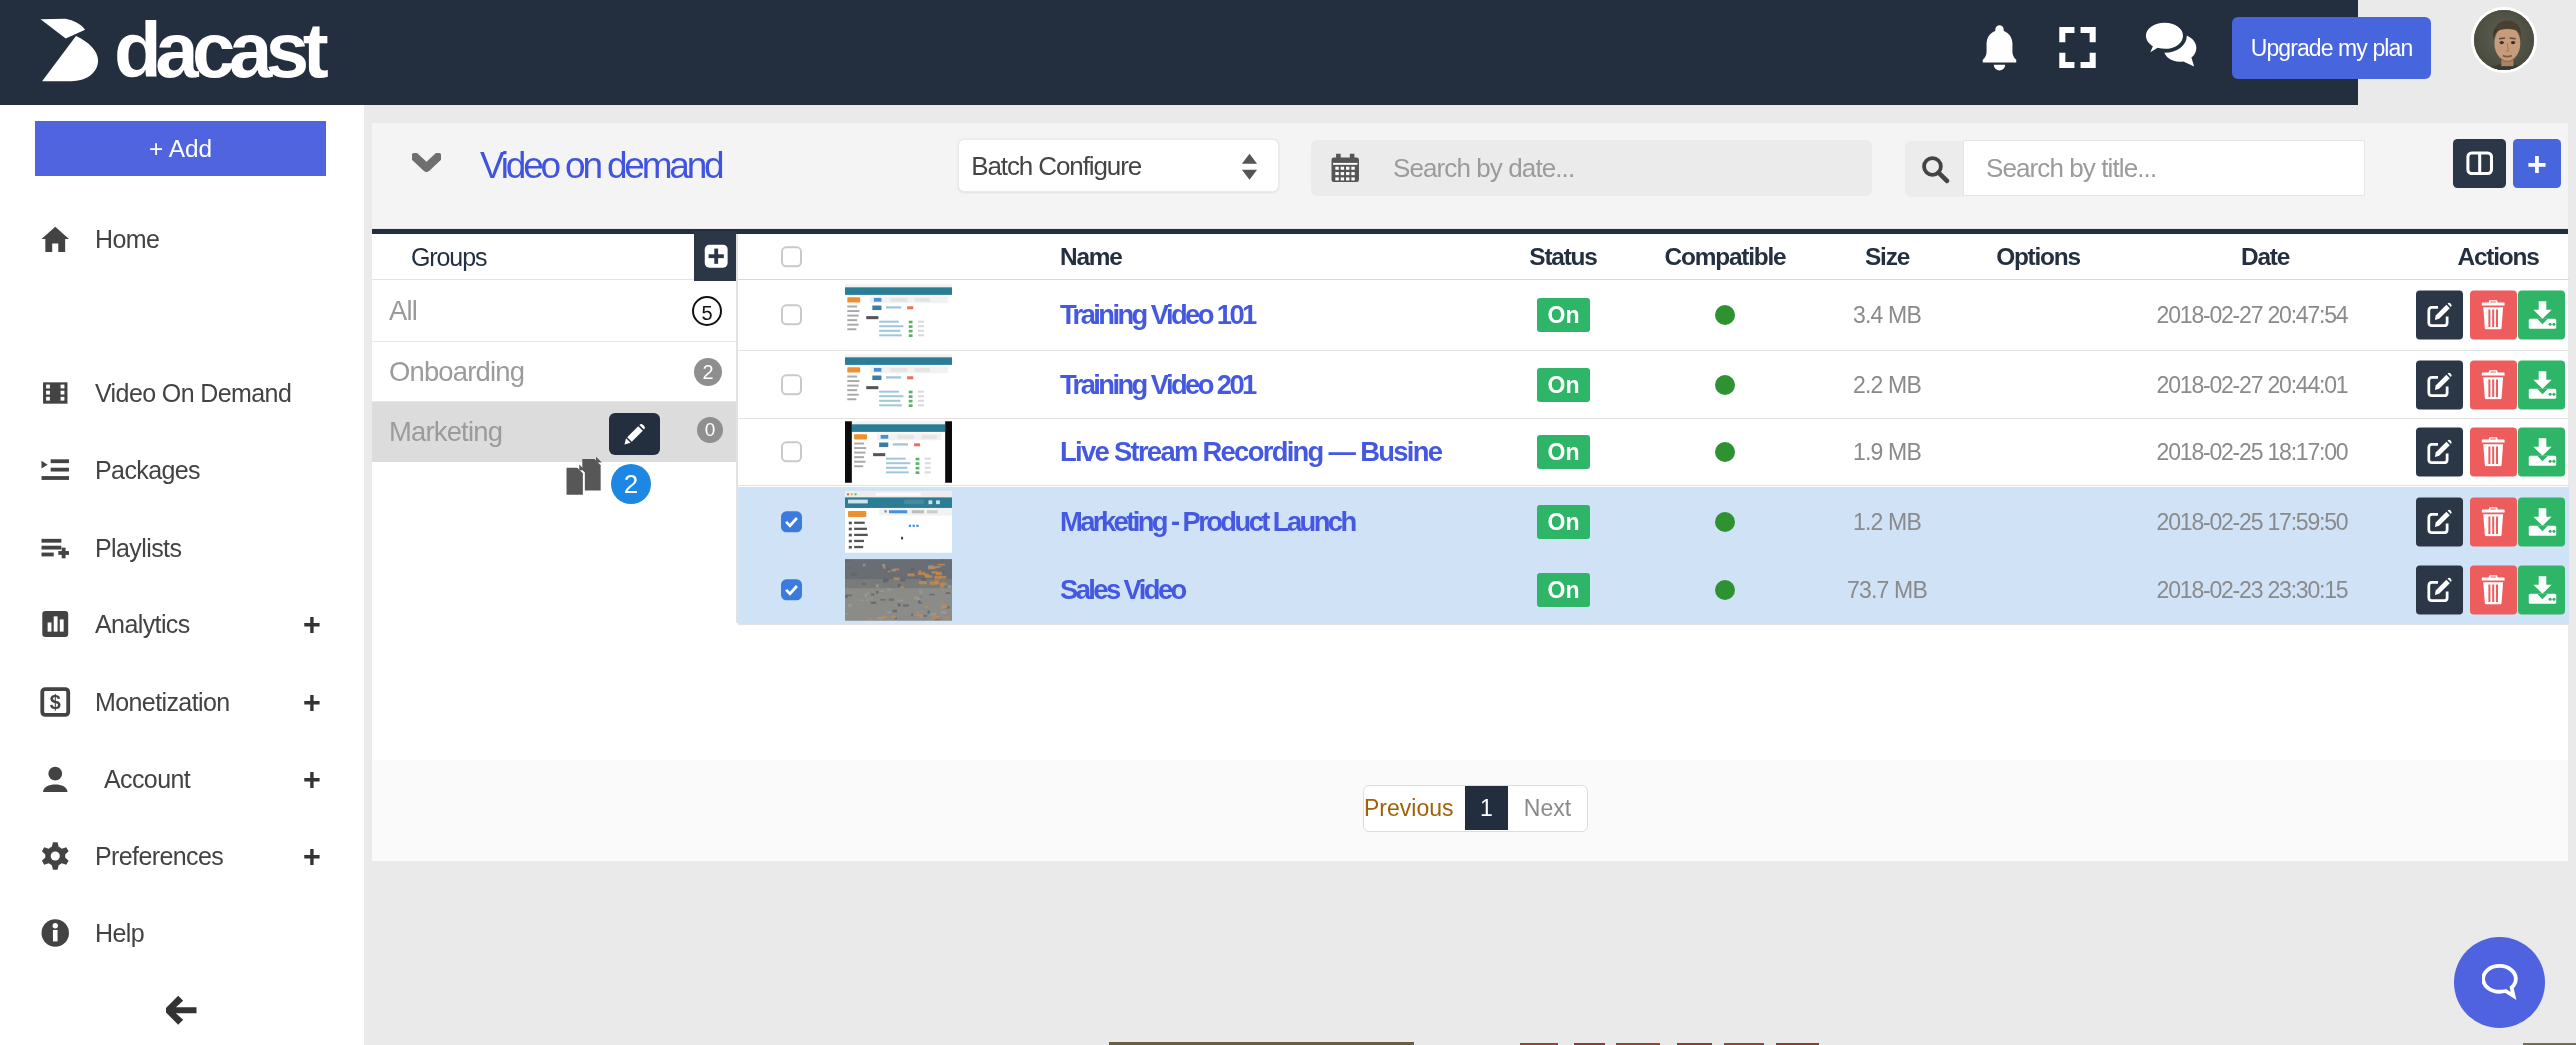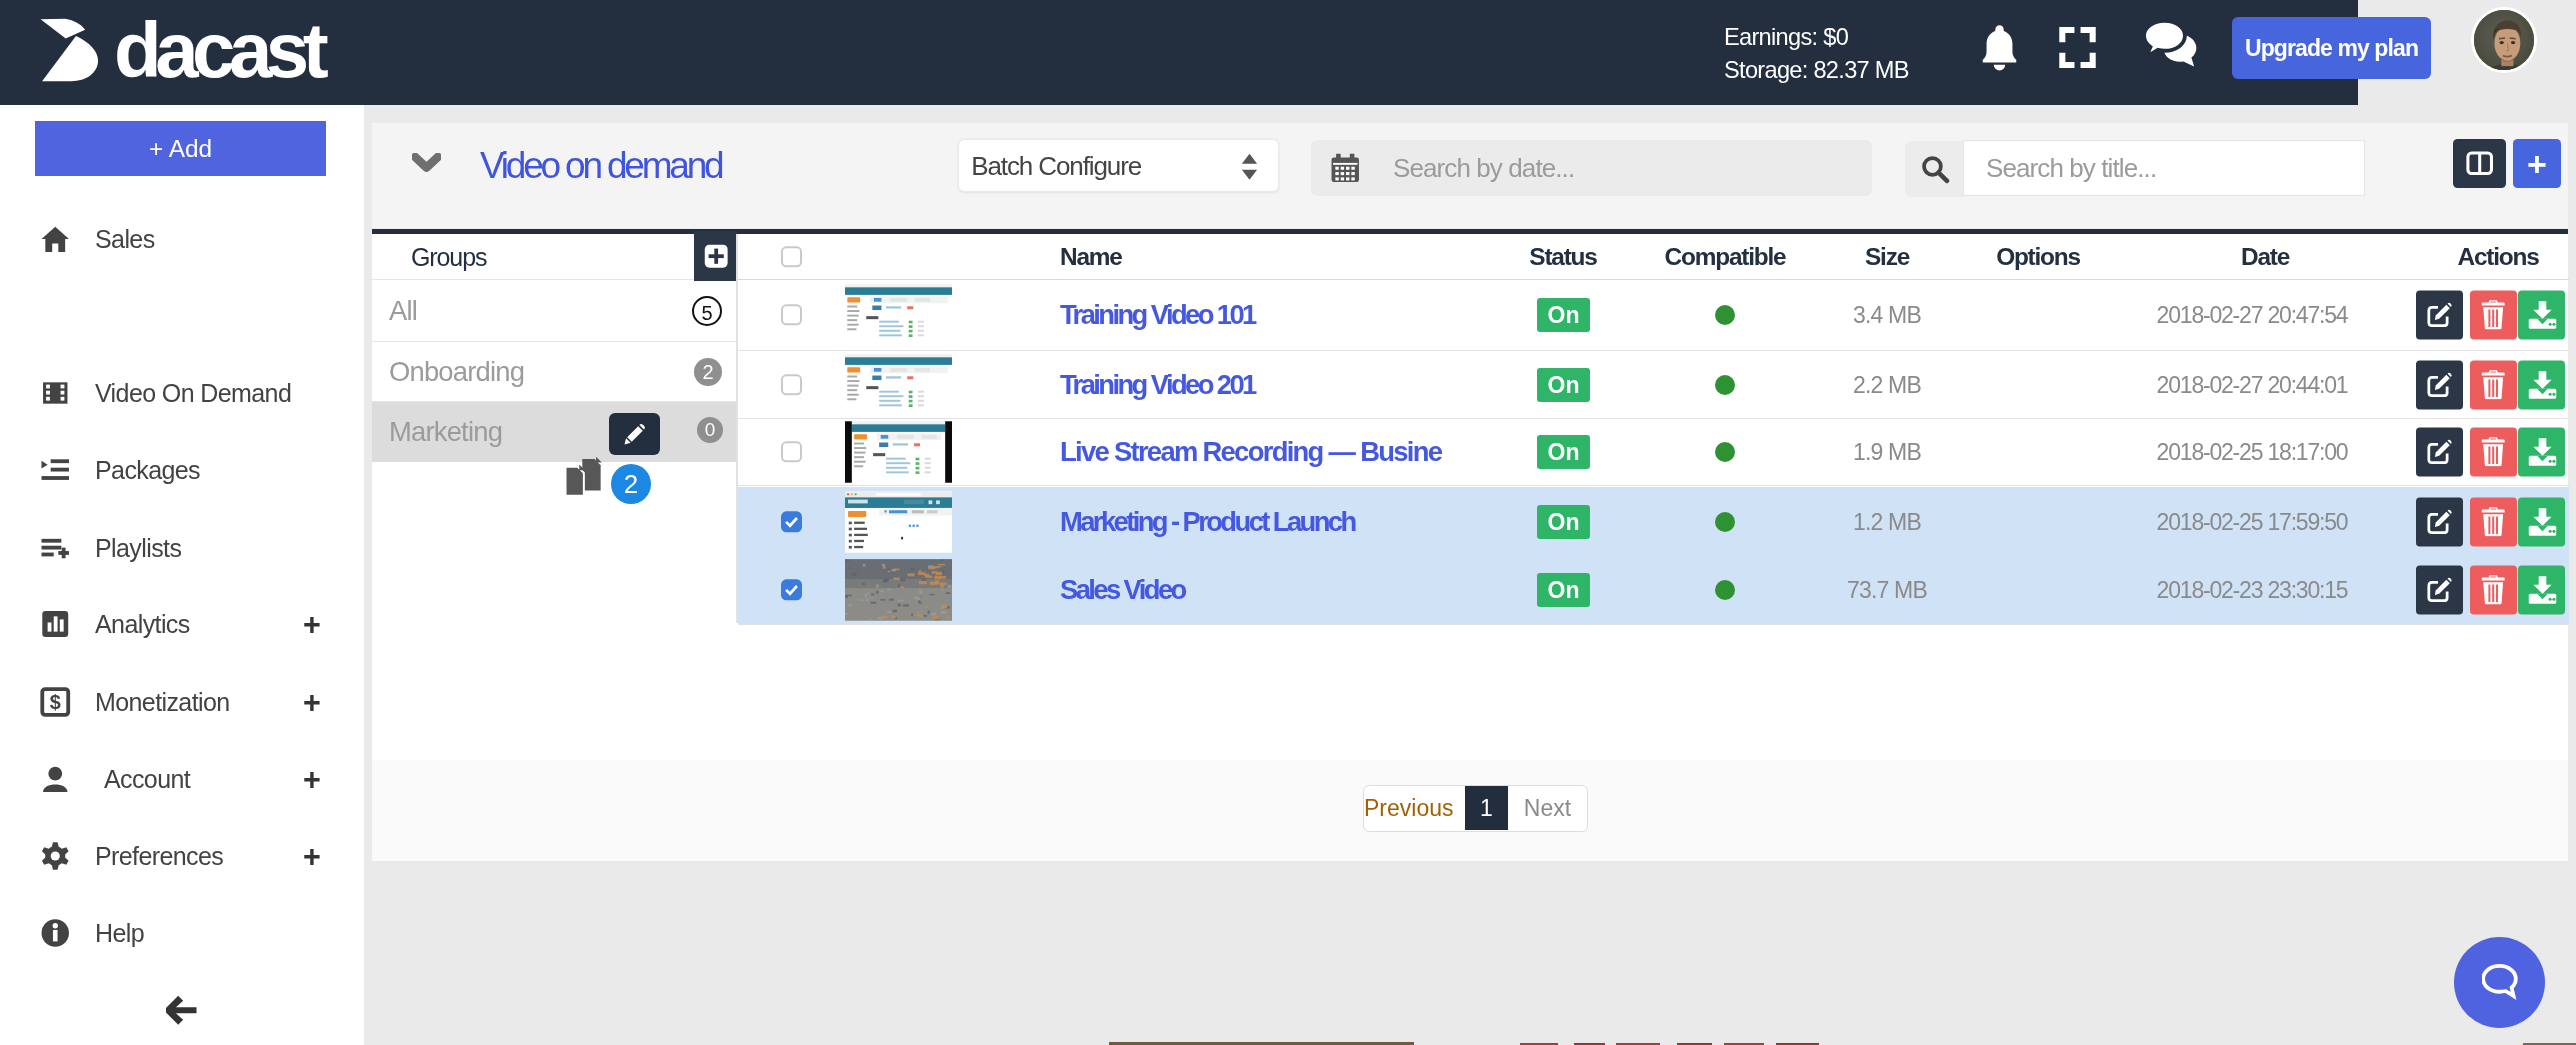--- a/index.html
+++ b/index.html
@@ -4,21 +4,21 @@
 <style>
 * { margin:0; padding:0; box-sizing:border-box; }
 html,body { width:2576px; height:1046px; overflow:hidden; }
 body { font-family:"Liberation Sans", sans-serif; background:#eaeaea; position:relative; }
 .abs { position:absolute; }
 
 
 #header { position:absolute; left:0; top:0; width:2358px; height:105px; background:#232e3e; }
 #logo-text { position:absolute; left:114px; top:4.6px; color:#fff; font-size:78px; font-weight:bold; letter-spacing:-6.5px; }
 #hdr-stats { position:absolute; left:1724px; top:21.3px; color:#fff; font-size:23.6px; letter-spacing:-0.7px; line-height:33px; }
-#btn-upgrade { position:absolute; left:2232px; top:17px; width:199px; height:62px; background:#4766dd; border-radius:6.1px; color:#fff; font-size:23px; letter-spacing:-0.9px; text-align:center; line-height:62px;font-weight:bold; }
+#btn-upgrade { position:absolute; left:2232px; top:17px; width:199px; height:62px; background:#4766dd; border-radius:6.1px; color:#fff; font-size:23px; letter-spacing:-0.9px; text-align:center; line-height:62px; }
 #avatar { position:absolute; left:2471px; top:6.9px; width:66px; height:66px; border-radius:50%; border:3px solid #fff; overflow:hidden; background:#4a5242; }
 
 
 #sidebar { position:absolute; left:0; top:105px; width:364px; height:940px; background:#fff; }
 #btn-add { position:absolute; left:35px; top:16px; width:291px; height:55px; background:#5064df; color:#fff; font-size:24.4px; text-align:center; line-height:55px; }
 .nav-item { position:absolute; left:0; width:364px; height:76px; }
 .nav-item .nicon { position:absolute; left:40px; top:50%; transform:translateY(-50%); width:30.5px; height:30.5px; }
 .nav-item .nlabel { position:absolute; left:95px; top:50%; transform:translateY(-50%); font-size:25px; letter-spacing:-0.6px; color:#434343; }
 .nav-item .nplus { position:absolute; left:303px; top:50%; transform:translateY(-50%); font-size:30.5px; font-weight:bold; color:#333; }
 
@@ -78,21 +78,20 @@
 </style>
 </head>
 <body>
 
 <div id="header">
   <svg class="abs" style="left:40px;top:18.3px" width="59" height="64" viewBox="0 0 77 84">
     <path fill="#fff" d="M 0.5,1.5 L 33,1 C 44.5,3 53.5,8 59,15.5 L 33.5,26.8 L 0.5,1.5 Z"></path>
     <path fill="#fff" d="M 47,23.5 C 63.5,31 76.5,43.5 76,56.5 C 75.4,72.5 60,83 41,83 L 2.5,83 L 47,23.5 Z"></path>
   </svg>
   <div id="logo-text">dacast</div>
-  <div id="hdr-stats">Earnings: $0<br>Storage: 82.37 MB</div>
   <svg class="abs" style="left:1982px;top:25px" width="35" height="46" viewBox="0 0 46 60">
     <path fill="#fff" d="M23 0 A5.5 5.5 0 0 1 28.5 5.5 L28.5 7.5 C35.5 10 40 16.5 40 24 L40 35 C40 39.5 42 43 45 45.5 L45 49 L1 49 L1 45.5 C4 43 6 39.5 6 35 L6 24 C6 16.5 10.5 10 17.5 7.5 L17.5 5.5 A5.5 5.5 0 0 1 23 0 Z"></path>
     <path fill="#fff" d="M15.5 52 A7.5 7.5 0 0 0 30.5 52 Z"></path>
   </svg>
   <svg class="abs" style="left:2059px;top:27px" width="37" height="41" viewBox="0 0 48 54">
     <g fill="none" stroke="#fff" stroke-width="8">
       <path d="M4 20 L4 4 L20 4"></path>
         <path d="M28 4 L44 4 L44 20"></path>
       <path d="M44 34 L44 50 L28 50"></path>
         <path d="M20 50 L4 50 L4 34"></path>
@@ -128,21 +127,21 @@
     </svg>
   </div>
 </div>
 
 <div id="sidebar">
   <div id="btn-add">+ Add</div>
   <div class="nav-item" style="top:96px">
     <svg class="nicon" viewBox="0 0 40 40">
         <path fill="#434343" d="M20 4 L38 20 L33 20 L33 37 L24 37 L24 26 L16 26 L16 37 L7 37 L7 20 L2 20 Z"></path>
       </svg>
-    <div class="nlabel">Sales</div>
+    <div class="nlabel">Home</div>
   </div>
   <div class="nav-item" style="top:250px">
     <svg class="nicon" viewBox="0 0 40 40">
       <rect x="4" y="6" width="32" height="28" fill="#434343"></rect>
       <g fill="#fff">
           <rect x="8" y="9" width="5" height="5"></rect>
           <rect x="8" y="17" width="5" height="5"></rect>
           <rect x="8" y="25" width="5" height="5"></rect>
           <rect x="27" y="9" width="5" height="5"></rect>
           <rect x="27" y="17" width="5" height="5"></rect>

